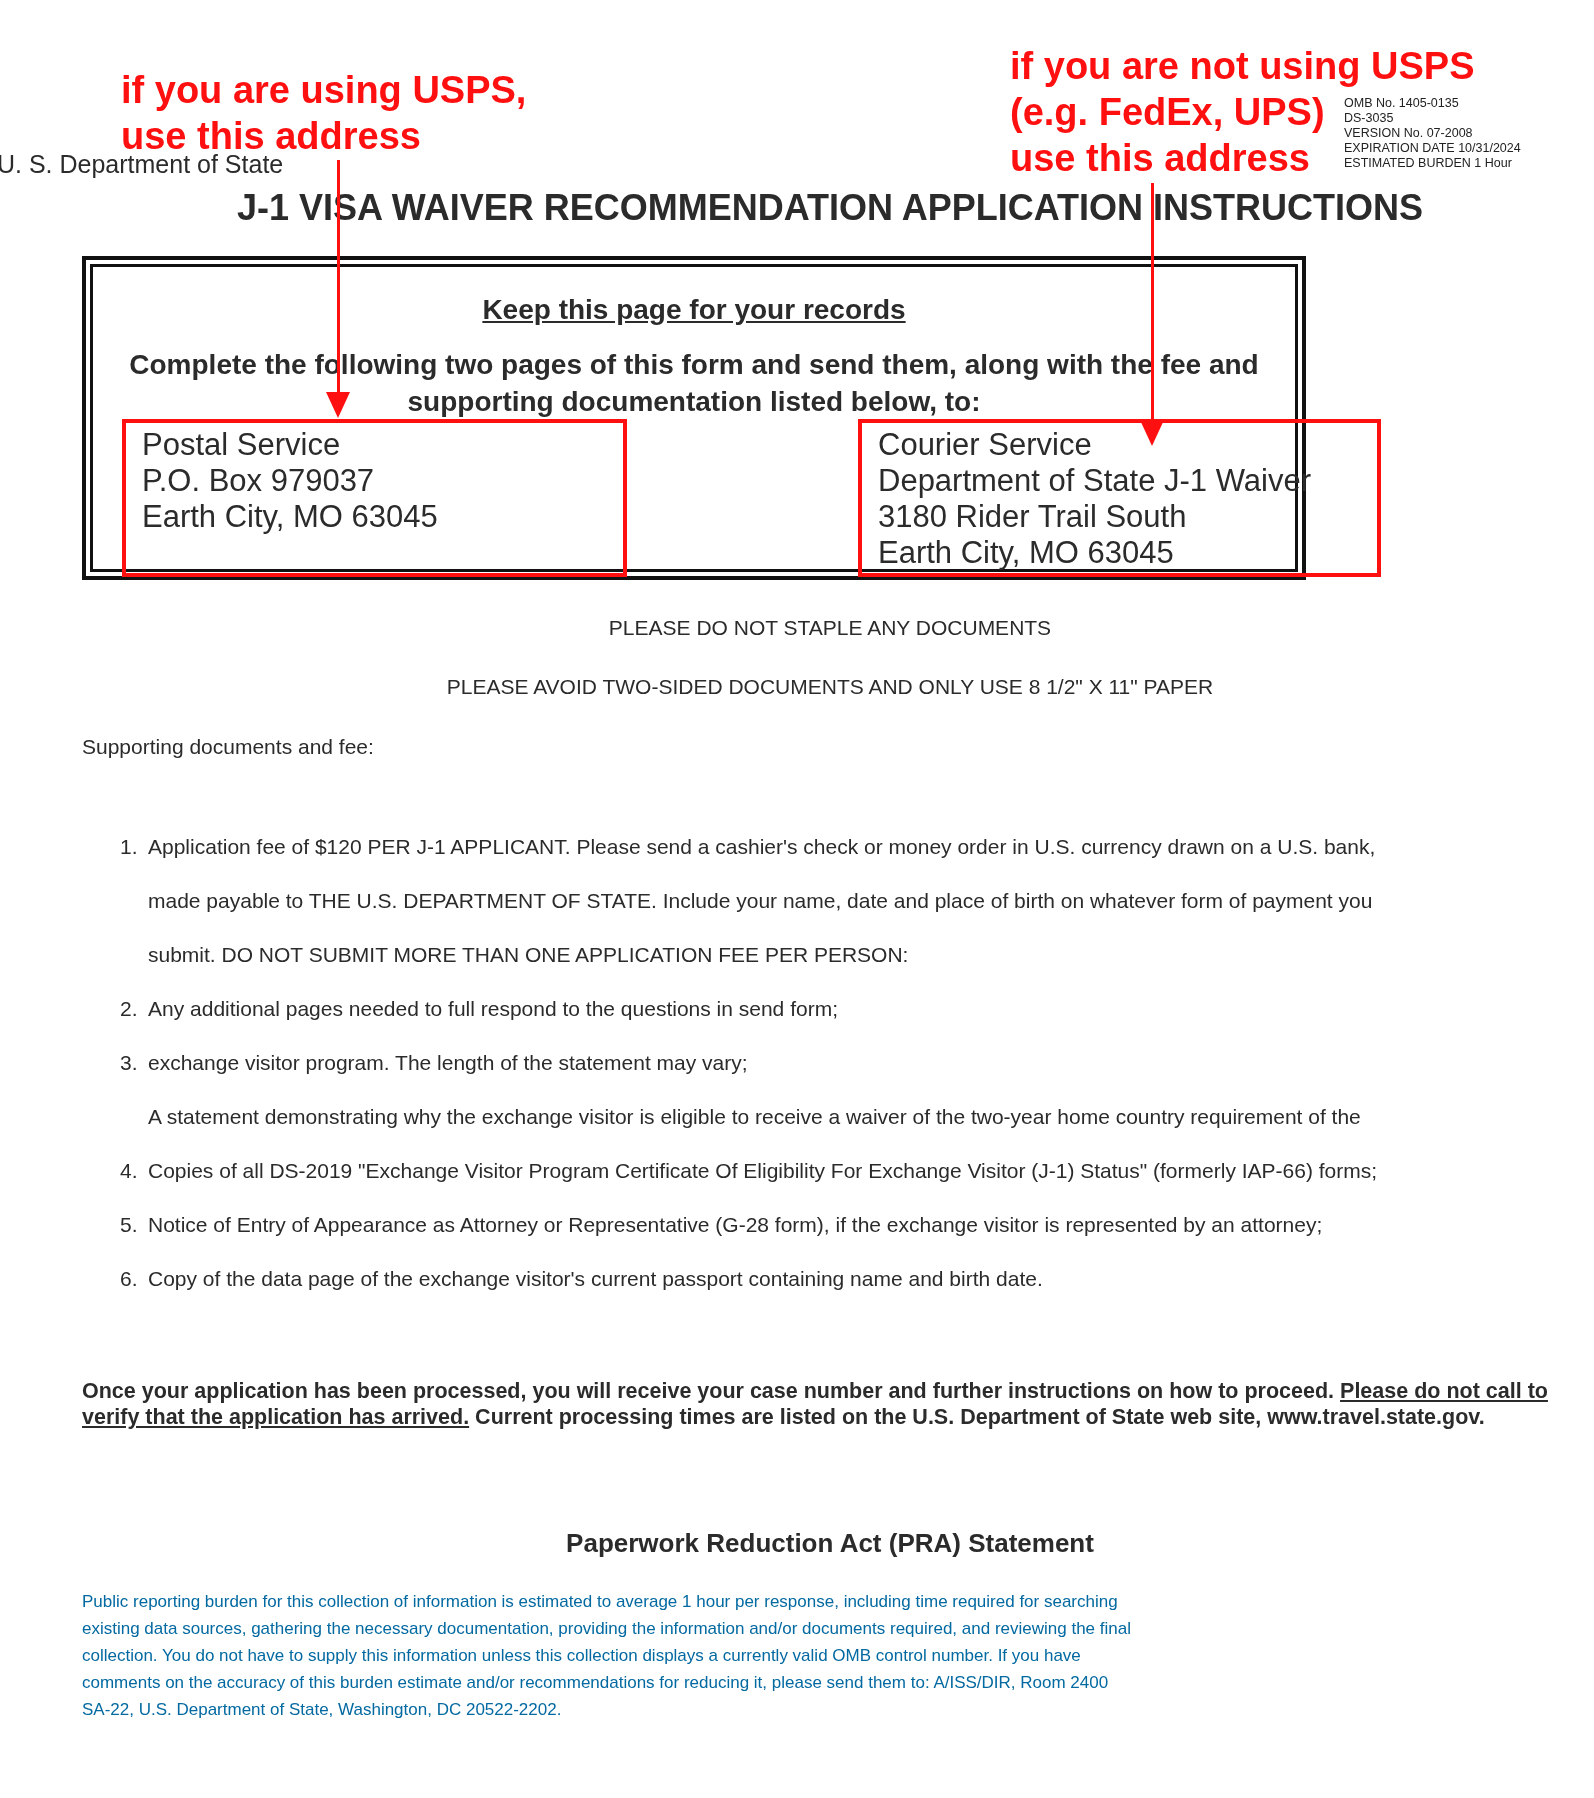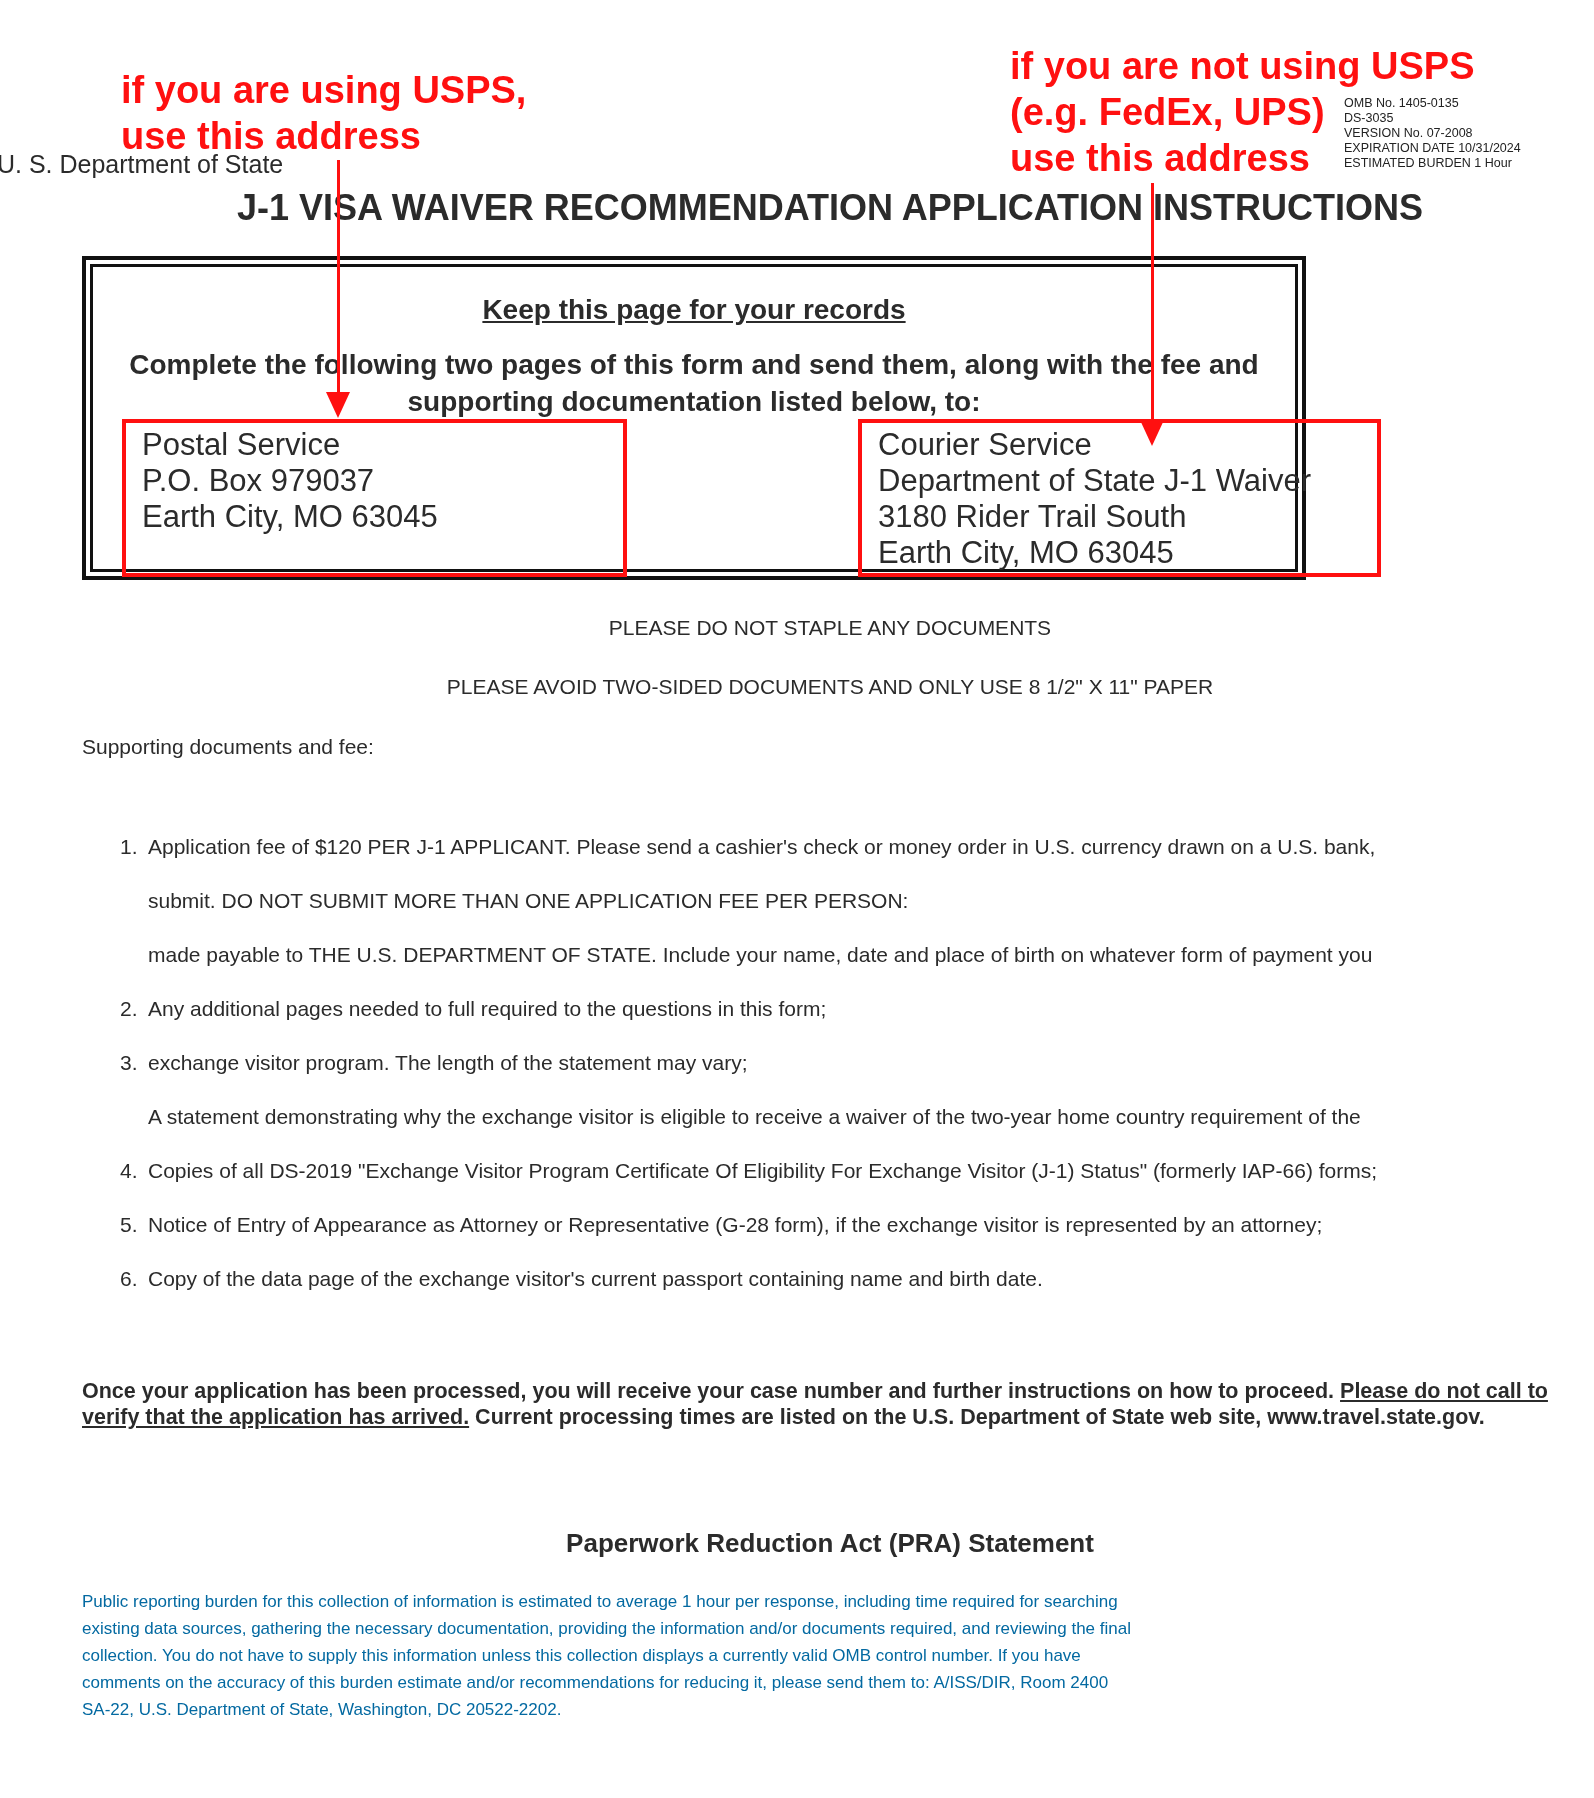--- a/index.html
+++ b/index.html
@@ -106,26 +106,26 @@
 
 <div class="notice notice-1">PLEASE DO NOT STAPLE ANY DOCUMENTS</div>
 <div class="notice notice-2">PLEASE AVOID TWO-SIDED DOCUMENTS AND ONLY USE 8 1/2" X 11" PAPER</div>
 
 <div class="supporting">Supporting documents and fee:</div>
 
 <ol class="doc-list">
   <li>
     <span class="num">1.</span>
     <div>Application fee of $120 PER J-1 APPLICANT. Please send a cashier's check or money order in U.S. currency drawn on a U.S. bank,</div>
+    <div>made payable to THE U.S. DEPARTMENT OF STATE. Include your name, date and place of birth on whatever form of payment you</div>
     <div>submit. DO NOT SUBMIT MORE THAN ONE APPLICATION FEE PER PERSON:</div>
-    <div>made payable to THE U.S. DEPARTMENT OF STATE. Include your name, date and place of birth on whatever form of payment you</div>
   </li>
   <li>
     <span class="num">2.</span>
-    <div>Any additional pages needed to full required to the questions in this form;</div>
+    <div>Any additional pages needed to full respond to the questions in send form;</div>
   </li>
   <li>
     <span class="num">3.</span>
     <div>exchange visitor program. The length of the statement may vary;</div>
     <div>A statement demonstrating why the exchange visitor is eligible to receive a waiver of the two-year home country requirement of the</div>
   </li>
   <li>
     <span class="num">4.</span>
     <div>Copies of all DS-2019 "Exchange Visitor Program Certificate Of Eligibility For Exchange Visitor (J-1) Status" (formerly IAP-66) forms;</div>
   </li>

